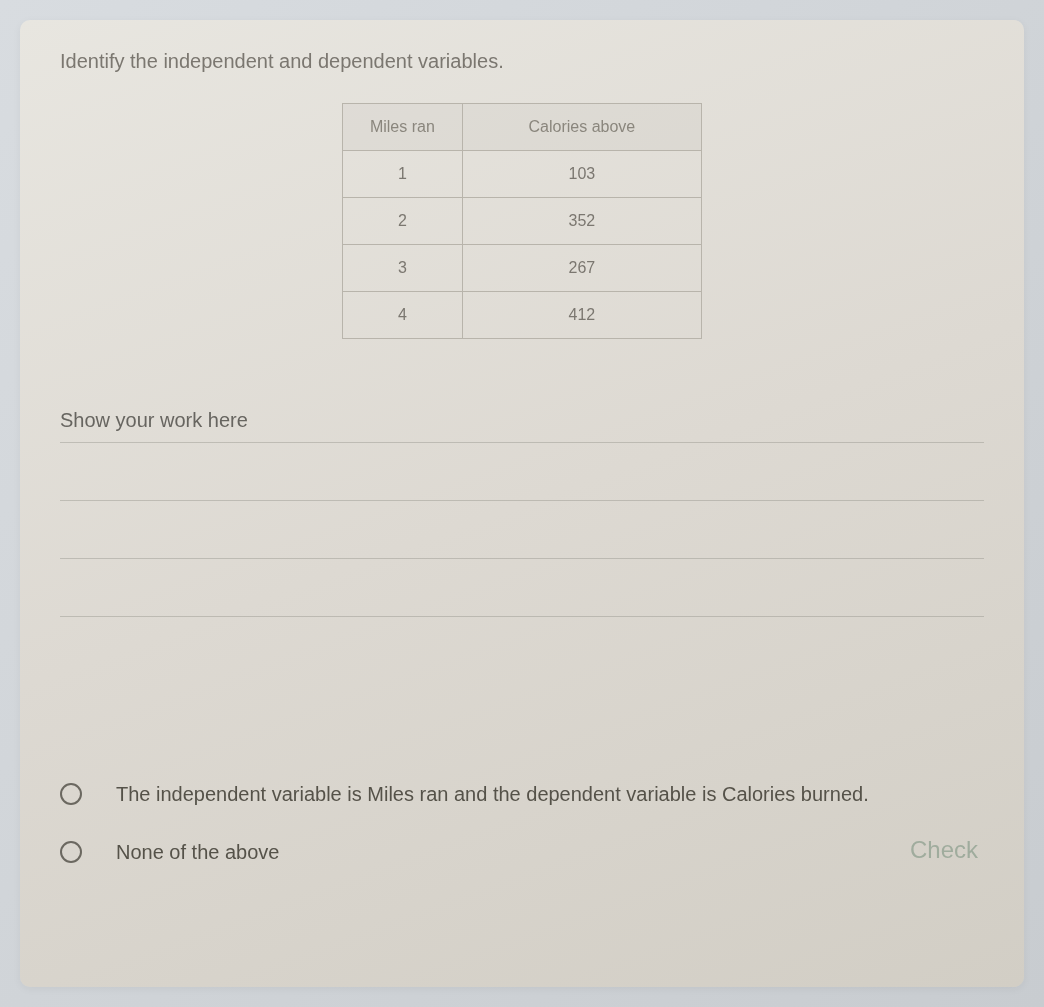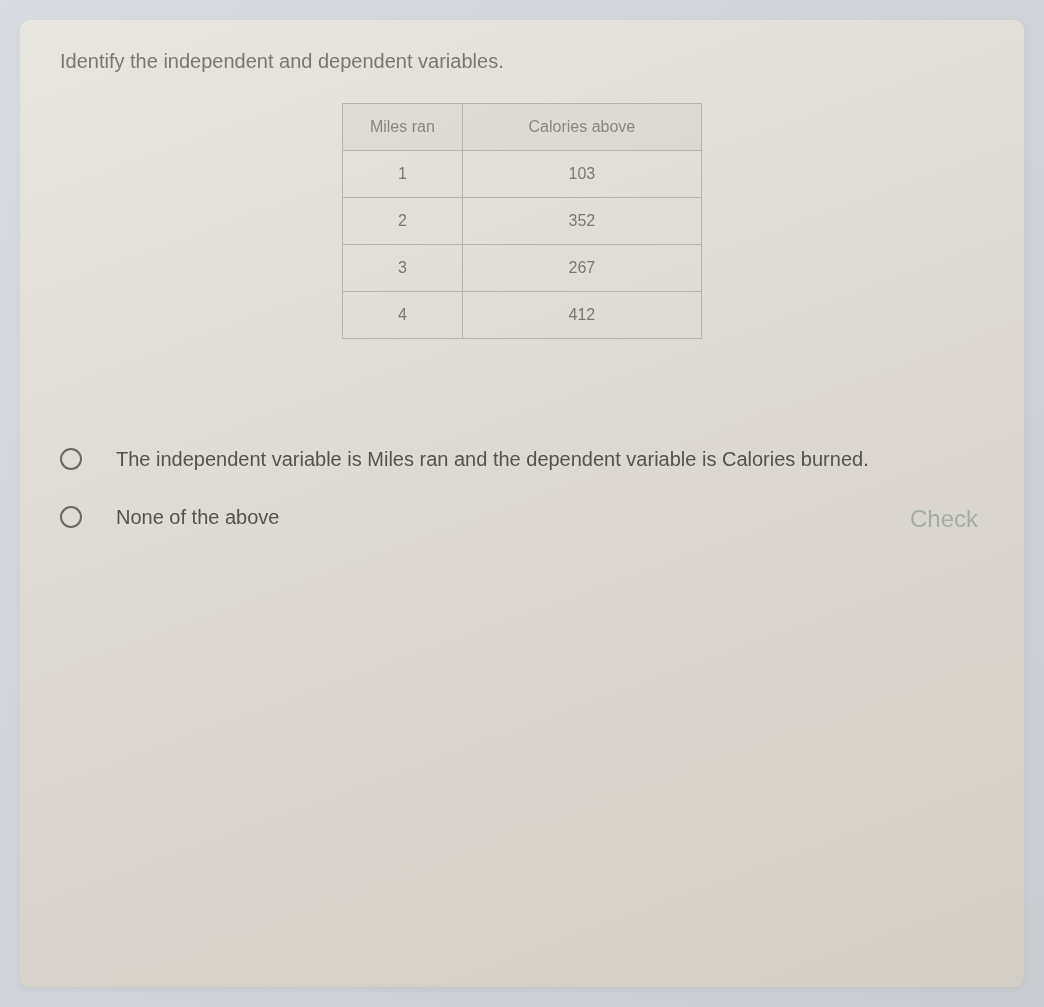--- a/index.html
+++ b/index.html
@@ -85,21 +85,21 @@
       cursor: pointer;
     }
     .answer-text {
       color: #555249;
       font-size: 20px;
       line-height: 1.6;
       max-width: 820px;
     }
     .bottom-row {
       display: flex;
-      align-items: flex-end;
+      align-items: flex-start;
       justify-content: space-between;
       padding: 12px 0;
     }
     .check-btn {
       color: #8a9d8c;
       font-size: 24px;
       font-weight: 500;
       background: none;
       border: none;
       cursor: pointer;
@@ -133,20 +133,29 @@
         <td>3</td>
         <td class="faded">267</td>
       </tr>
       <tr>
         <td>4</td>
         <td>412</td>
       </tr>
     </tbody>
   </table>
 
+  <div class="work-area">
+    <div class="work-label">Show your work here</div>
+    <div class="ruled-lines">
+      <div class="ruled-line"></div>
+      <div class="ruled-line"></div>
+      <div class="ruled-line"></div>
+      <div class="ruled-line"></div>
+    </div>
+  </div>
 
   <div class="answers">
     <div class="answer-row">
       <div class="radio-circle"></div>
       <div class="answer-text">The independent variable is Miles ran and the dependent variable is Calories burned.</div>
     </div>
     <div class="bottom-row">
       <div class="answer-row" style="padding:0;">
         <div class="radio-circle"></div>
         <div class="answer-text">None of the above</div>

